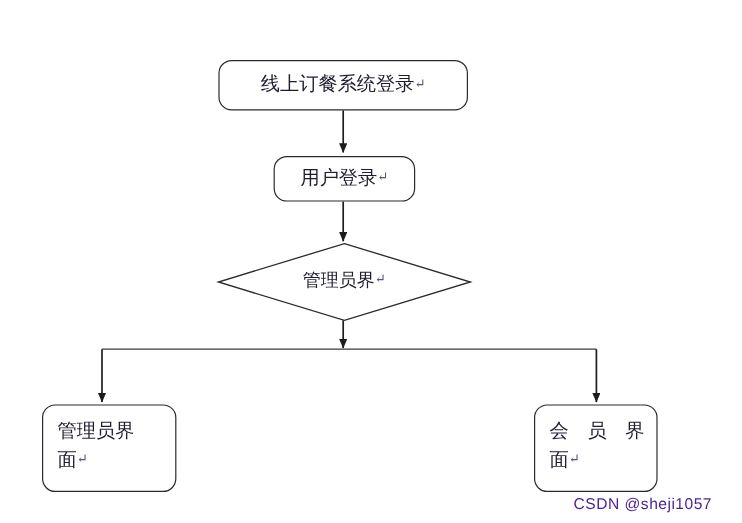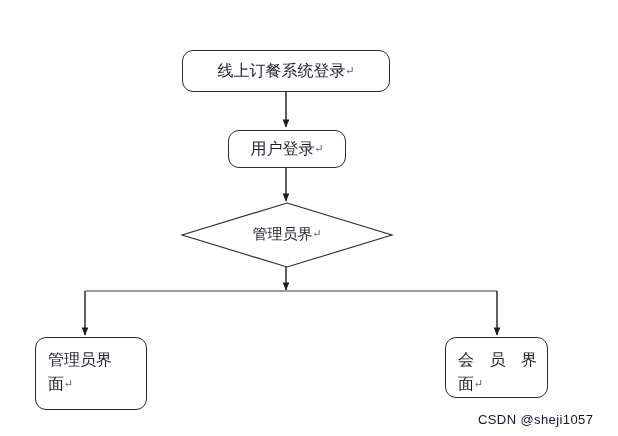--- a/index.html
+++ b/index.html
@@ -95,21 +95,21 @@
     text-align: justify;
     text-align-last: left;
     font-size: 16px;
     line-height: 1.5;
     padding-top: 4px;
   }
   #node-member {
     left: 445px;
     top: 337px;
     width: 103px;
-    height: 61px;
+    height: 73px;
     padding: 6px 10px 6px 12px;
     align-items: flex-start;
   }
   #node-member .node-label {
     text-align: justify;
     text-align-last: left;
     font-size: 16px;
     line-height: 1.5;
     padding-top: 4px;
   }
@@ -127,21 +127,21 @@
     font-size: 11px;
     color: #555577;
     vertical-align: 2px;
   }
   #watermark {
     position: absolute;
     left: 478px;
     top: 412px;
     font-family: "Liberation Sans", "DejaVu Sans", sans-serif;
     font-size: 13px;
-    color: #0f172a;
+    color: #4c1d95;
     letter-spacing: 0.4px;
     white-space: nowrap;
   }
 </style>
 </head>
 <body>
 
 <div id="canvas">
 
   <svg class="flow-svg" viewBox="0 0 618 436">

